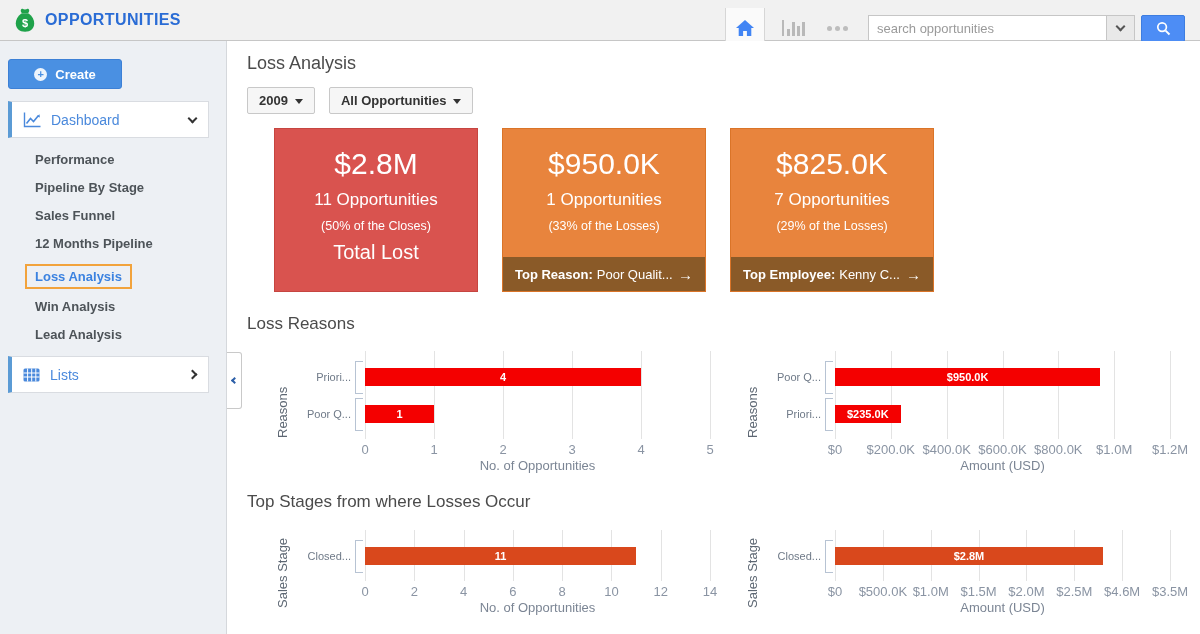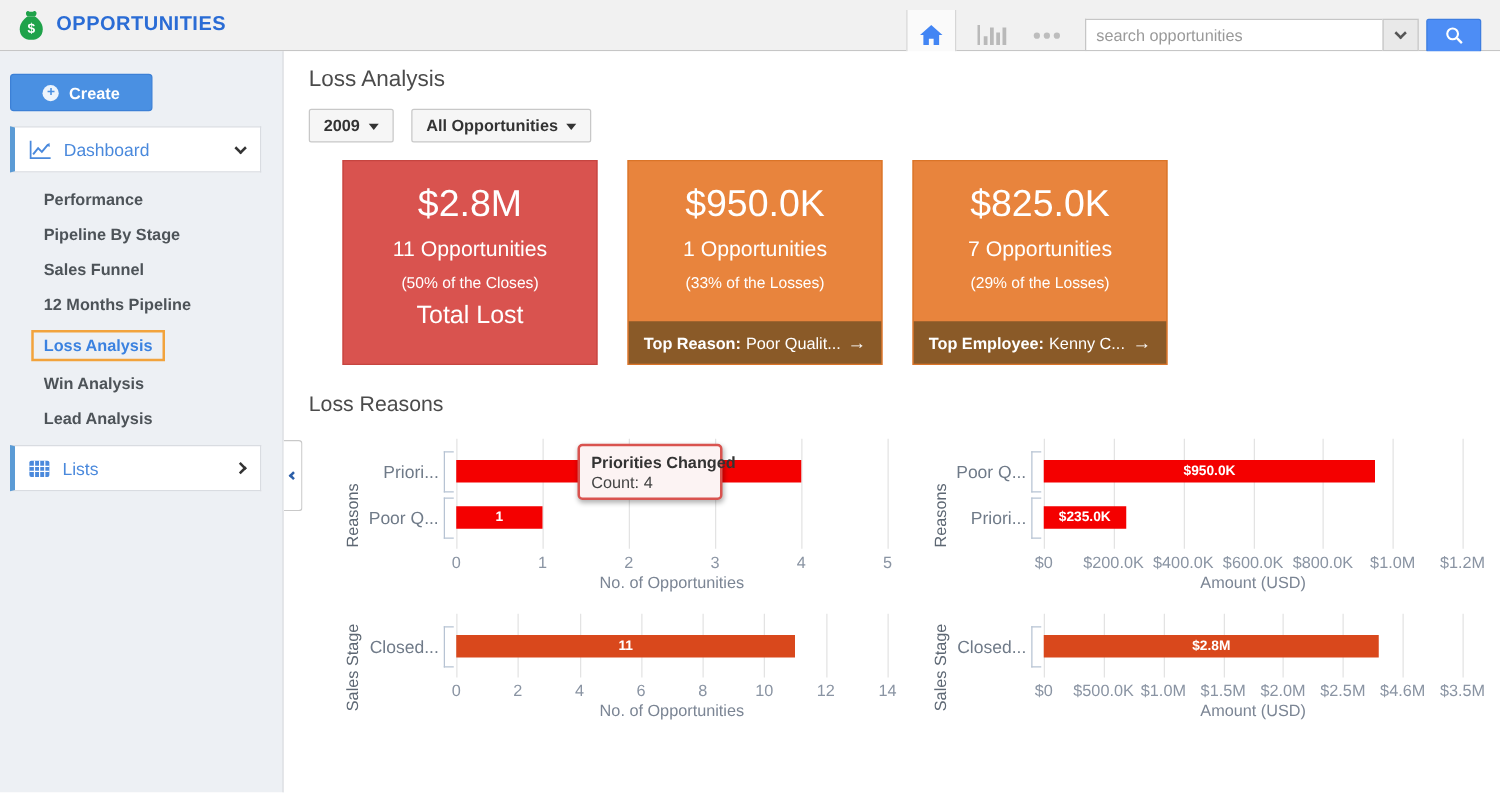--- a/index.html
+++ b/index.html
@@ -72,21 +72,21 @@
   .st-loss { margin-top:22px; }
   .st-stages { margin-top:19px; }
 
   .charts-row { display:flex; padding-left:24px; gap:31px; position:relative; }
   .row-a { margin-top:17px; }
   .row-b { margin-top:18px; }
 
   .chart { display:flex; }
   .ylab { width:22px; display:flex; align-items:center; justify-content:center; writing-mode:vertical-rl; transform:rotate(180deg); font-size:13px; color:#5d6773; }
   .catcol { width:62px; padding-top:8px; }
-  .catlab { height:37px; line-height:37px; text-align:right; font-size:14px; color:#6f7a88; padding-right:4px; white-space:nowrap; overflow:hidden; }
+  .catlab { height:37px; line-height:37px; text-align:right; font-size:11px; color:#6f7a88; padding-right:4px; white-space:nowrap; overflow:hidden; }
   .brkcol { width:10px; padding-top:10px; }
   .bracket { height:33px; margin-bottom:4px; width:8px; border-left:1px solid #b7c3d3; border-top:1px solid #b7c3d3; border-bottom:1px solid #b7c3d3; }
   .plotwrap { display:flex; flex-direction:column; }
   .plot { position:relative; }
   .chart[data-chart="0"] .plot, .chart[data-chart="2"] .plot { width:345px; }
   .chart[data-chart="1"] .plot, .chart[data-chart="3"] .plot { width:335px; }
   .chart[data-chart="0"] .plot, .chart[data-chart="1"] .plot { height:88px; }
   .chart[data-chart="2"] .plot, .chart[data-chart="3"] .plot { height:51px; }
   .grid { position:absolute; top:0; bottom:0; width:1px; background:#e3e3e3; }
   .bar { position:absolute; left:0; height:18px; }
@@ -297,26 +297,23 @@
               <span class="tick" style="left: 16.6667%;">$200.0K</span>
               <span class="tick" style="left: 33.3333%;">$400.0K</span>
               <span class="tick" style="left: 50%;">$600.0K</span>
               <span class="tick" style="left: 66.6667%;">$800.0K</span>
               <span class="tick" style="left: 83.3333%;">$1.0M</span>
               <span class="tick" style="left: 100%;">$1.2M</span>
             </div>
             <div class="xlab">Amount (USD)</div>
           </div>
         </div>
-      <div class="chart-tooltip">
-        <div class="tt-title">Priorities Changed</div>
-        <div class="tt-text">Count: 4</div>
-      </div>
-    </div>
-
+    </div>
+
+    <div class="section-title st-stages">Top Stages from where Losses Occur</div>
 
     <div class="charts-row row-b">
       <div class="chart" data-chart="2">
           <div class="ylab">Sales Stage</div>
           <div class="catcol">
             <div class="catlab">Closed...</div>
           </div>
           <div class="brkcol">
             <div class="bracket"></div>
           </div>

